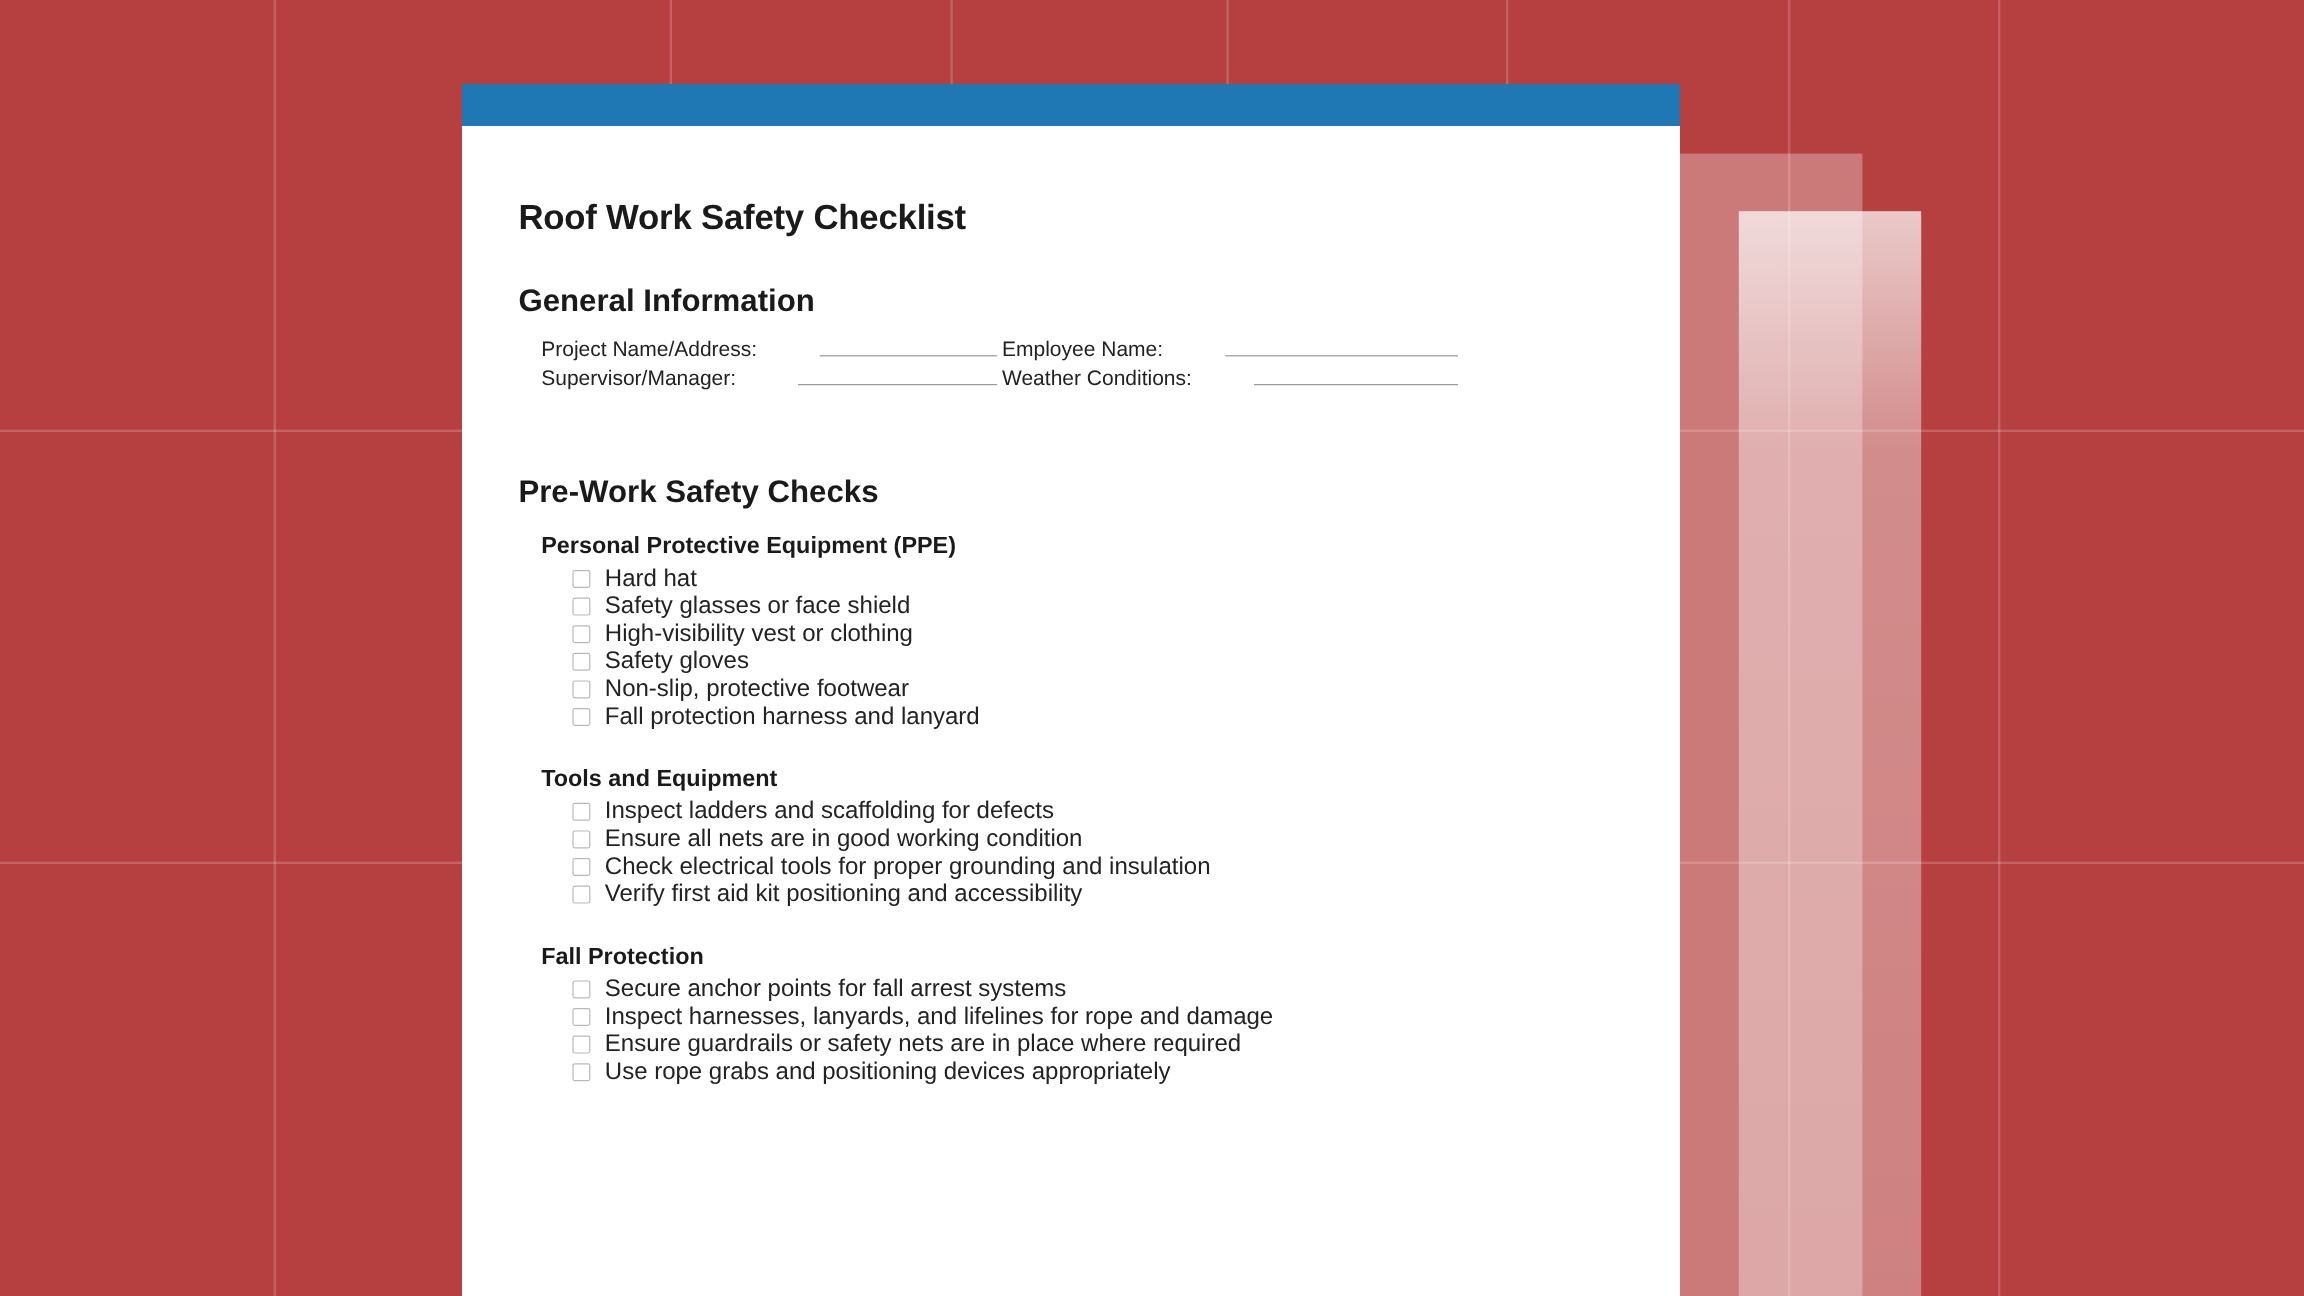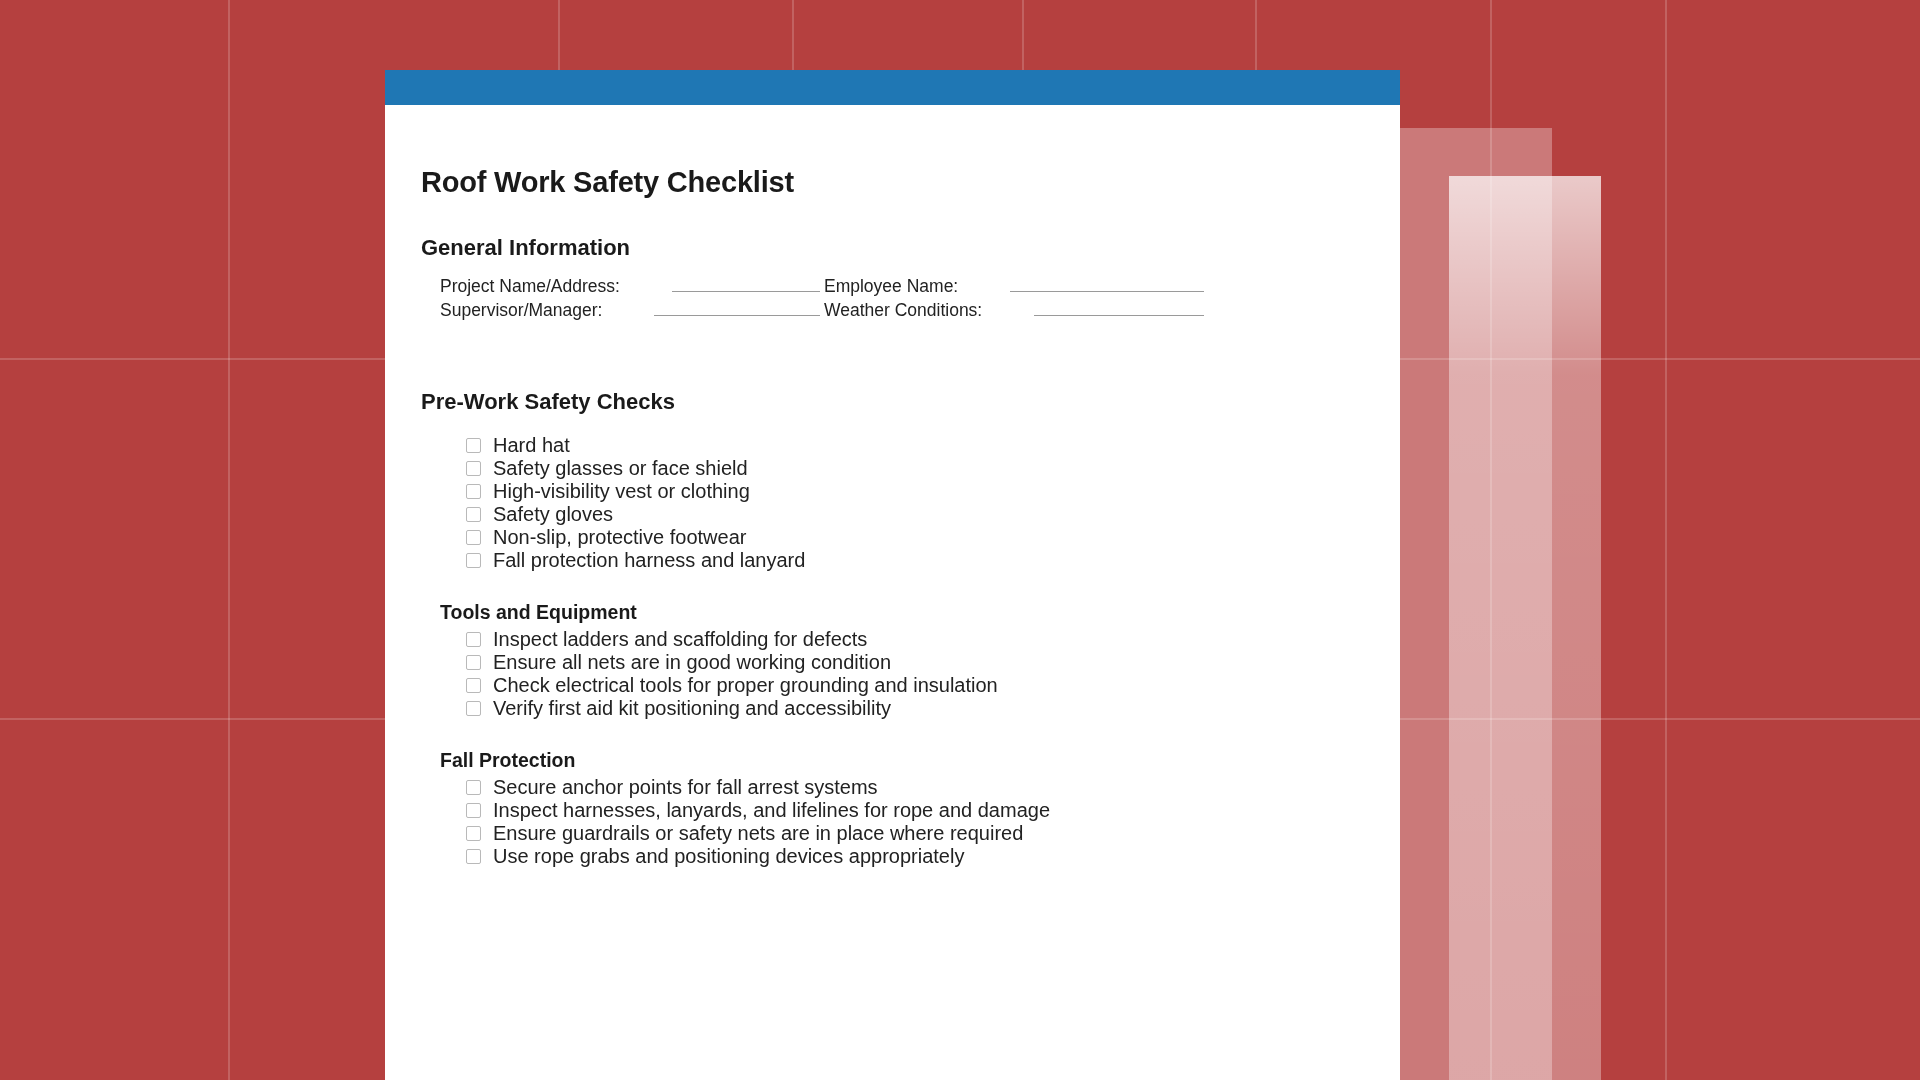--- a/index.html
+++ b/index.html
@@ -64,33 +64,33 @@
     overflow: hidden;
   }
 
   #doc-header-bar {
     width: 100%;
     height: 35px;
     background: #1f77b4;
   }
 
   #doc-body {
-    padding: 0 0 0 36px;
+    padding: 0 0 0 47px;
   }
 
   .doc-title {
     font-size: 29px;
     font-weight: bold;
     color: #1a1a1a;
     margin: 61px 0 0 0;
     letter-spacing: -0.2px;
   }
 
   .section-heading {
-    font-size: 22px;
+    font-size: 26px;
     font-weight: bold;
     color: #1a1a1a;
     margin: 36px 0 0 0;
   }
 
   
   #general-info-fields {
     margin-top: 14px;
     position: relative;
     height: 78px;
@@ -220,20 +220,21 @@
             <span class="field-label">Weather Conditions:</span>
             <span class="field-blank"></span>
           </div>
         </div>
 
       </div>
 
       <h2 class="section-heading">Pre-Work Safety Checks</h2>
 
       <div class="subsection" id="subsection-ppe">
+        <h3 class="subsection-heading">Personal Protective Equipment (PPE)</h3>
         <ul class="check-list">
           <li class="check-item">
             <span class="checkbox"></span>
             <span class="check-label">Hard hat</span>
           </li>
           <li class="check-item">
             <span class="checkbox"></span>
             <span class="check-label">Safety glasses or face shield</span>
           </li>
           <li class="check-item">

